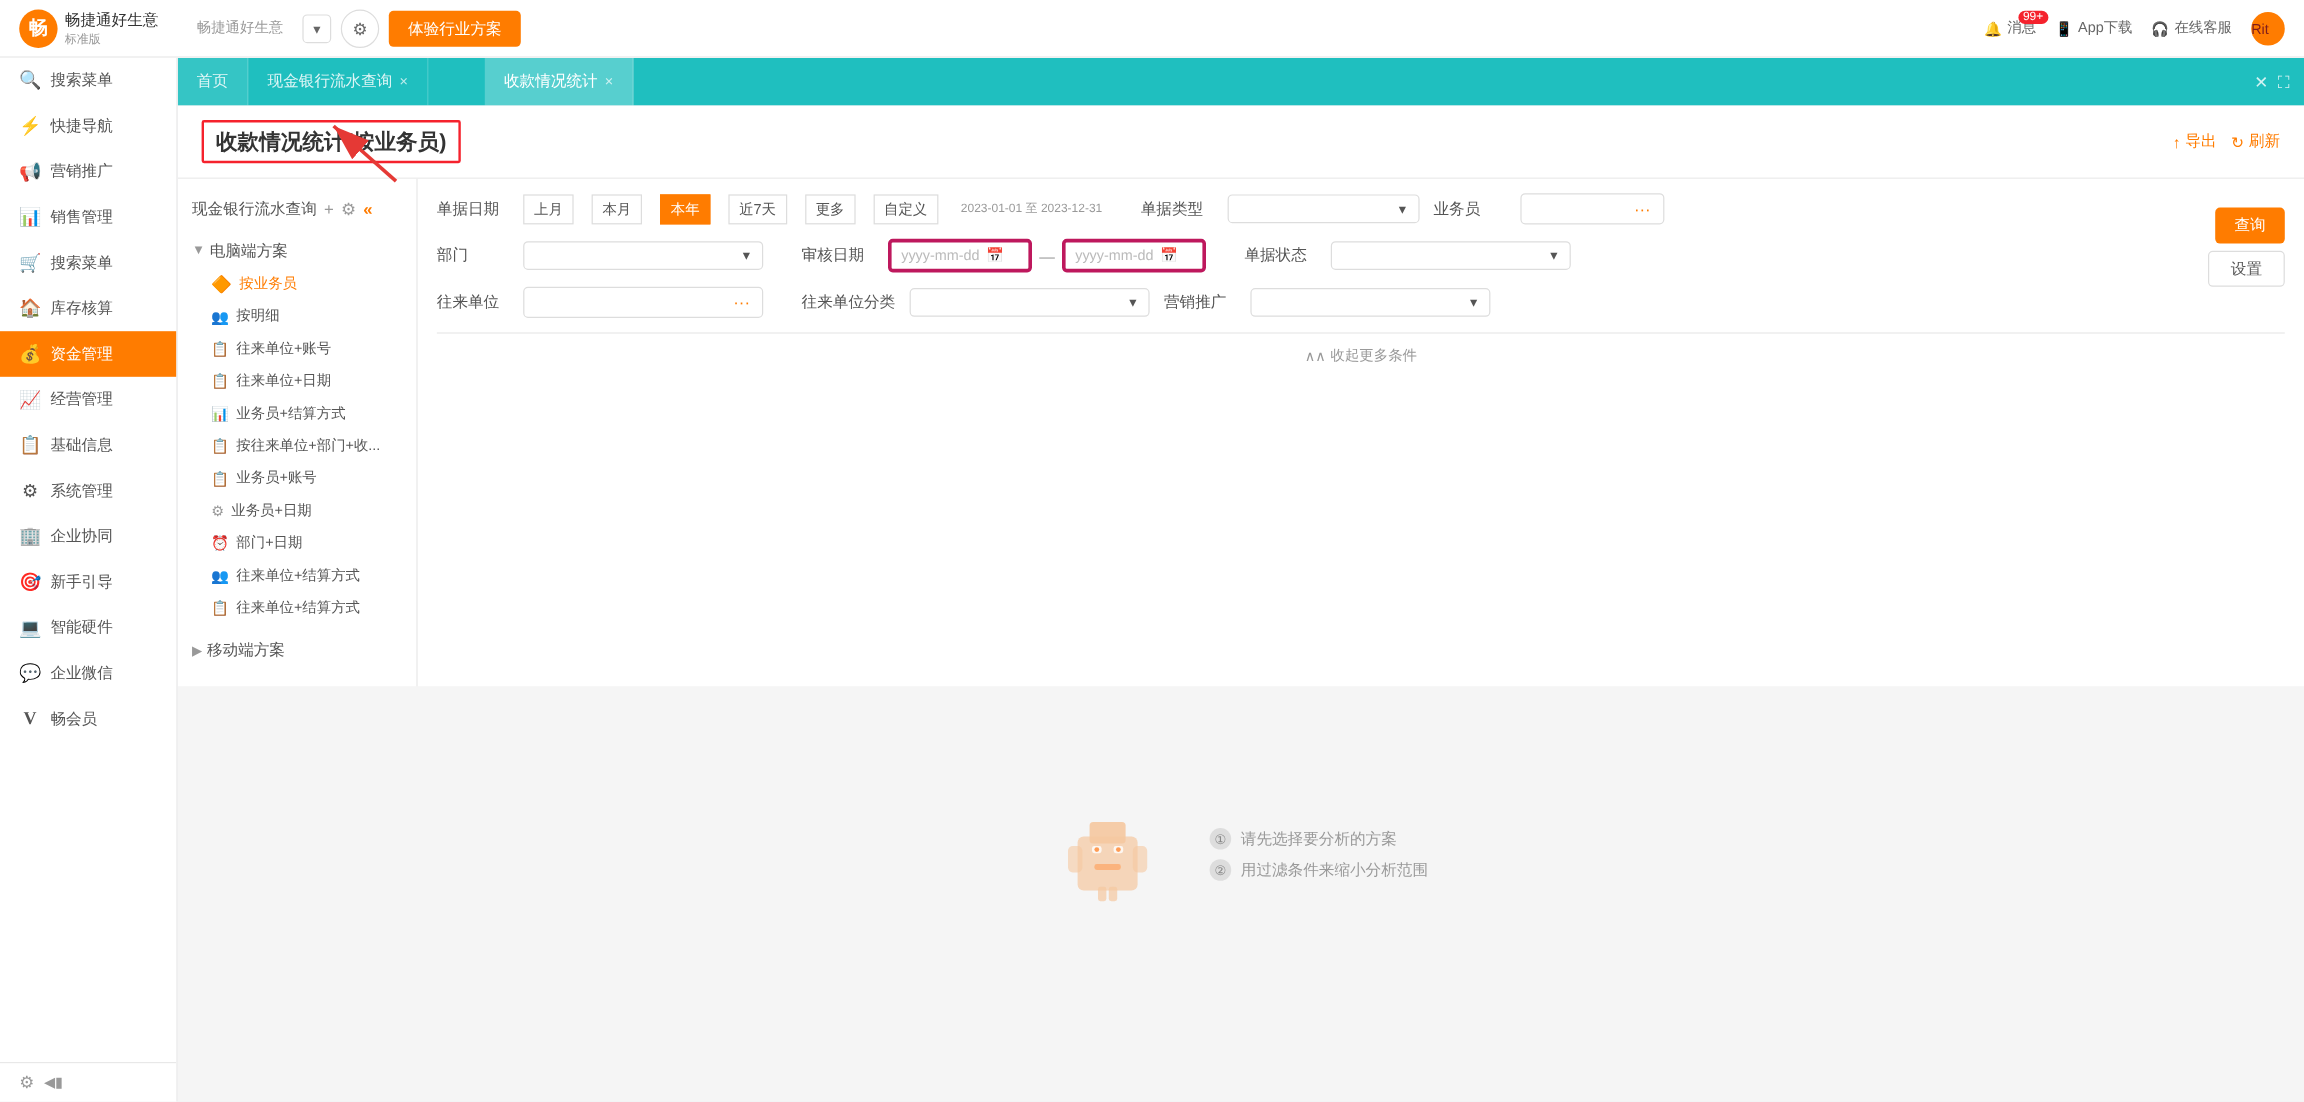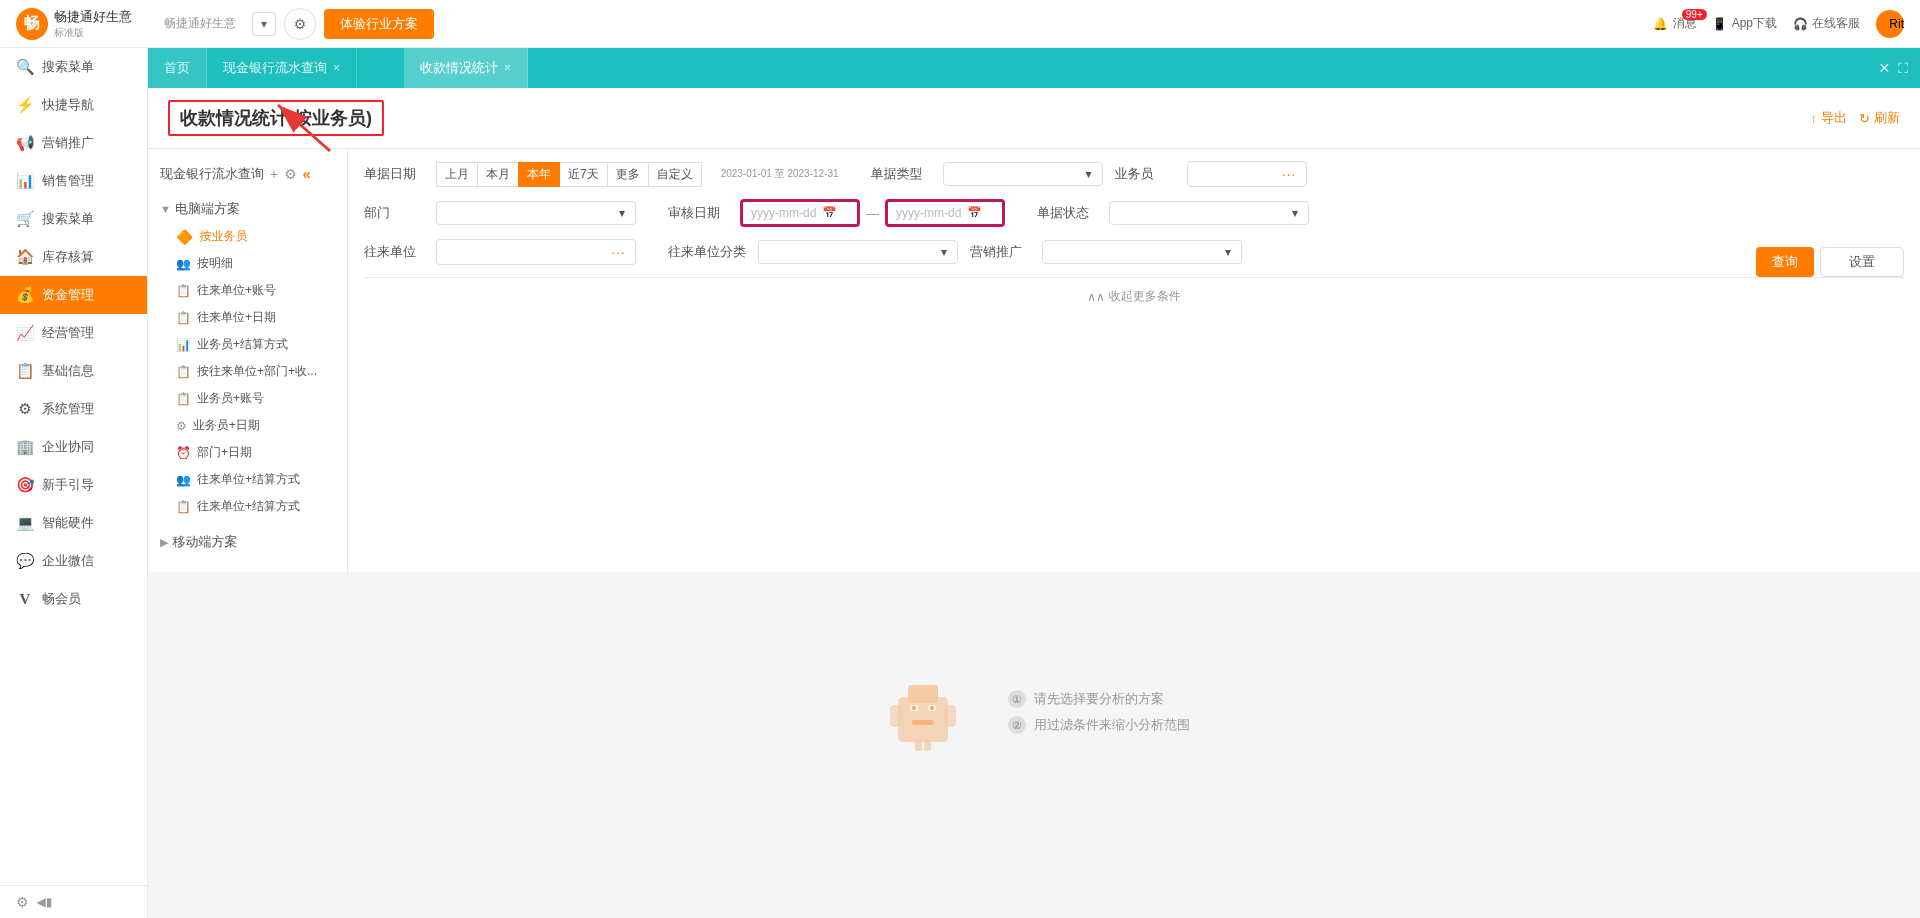--- a/index.html
+++ b/index.html
@@ -88,22 +88,22 @@
       padding: 0 4px;
       position: absolute;
       top: -6px; right: -10px;
       min-width: 18px;
       text-align: center;
     }
     .user-avatar {
       width: 28px; height: 28px;
       background: #ff7c00;
       border-radius: 50%;
-      color: #000000;
-      display: flex; align-items: center; justify-content: flex-end;
+      color: #7f1d1d;
+      display: flex; align-items: center; justify-content: flex-start;
       font-size: 12px;
     }
 
     
     .sidebar {
       position: fixed;
       top: 48px; left: 0; bottom: 0;
       width: 148px;
       background: #fff;
       border-right: 1px solid #e8e8e8;
@@ -283,21 +283,21 @@
     }
     .filter-label {
       color: #555;
       font-size: 13px;
       white-space: nowrap;
       min-width: 60px;
     }
     .date-tabs {
       display: flex;
       align-items: center;
-      gap: 0;
+      gap: 16px;
     }
     .date-tab {
       padding: 3px 8px;
       border: 1px solid #ddd;
       background: #fff;
       cursor: pointer;
       font-size: 12px;
       color: #555;
       margin-right: -1px;
     }
@@ -398,26 +398,27 @@
       border-radius: 4px;
       padding: 6px 16px;
       cursor: pointer;
       font-size: 13px;
     }
     .settings-btn {
       background: #fff;
       color: #555;
       border: 1px solid #ddd;
       border-radius: 4px;
-      padding: 5px 28px;
+      padding: 5px 18px;
       cursor: pointer;
       font-size: 13px;
     }
     .filter-actions {
       display: flex;
+      flex-direction: column;
       gap: 6px;
       padding: 12px 0 0 0;
       align-items: flex-end;
       min-width: 80px;
     }
     .filter-main {
       display: flex;
       gap: 0;
     }
     .filter-fields {

